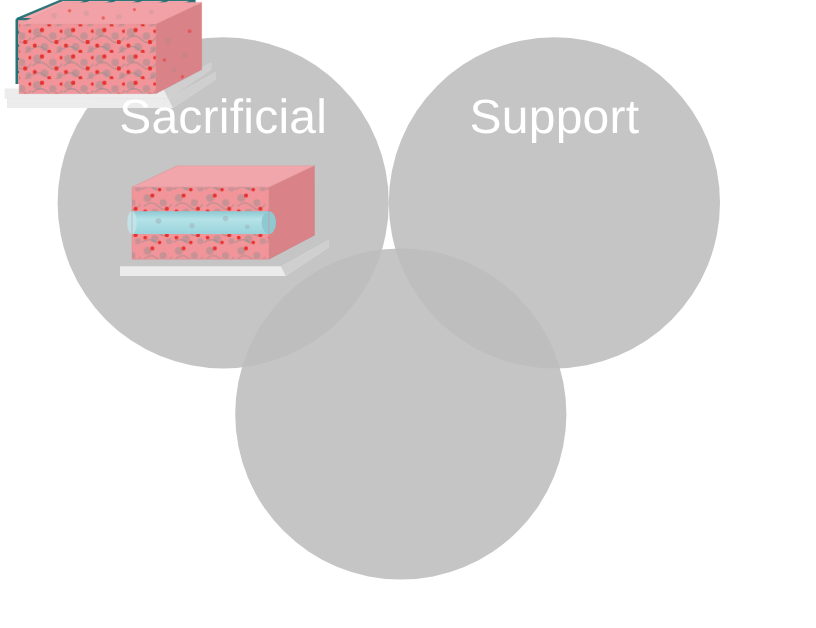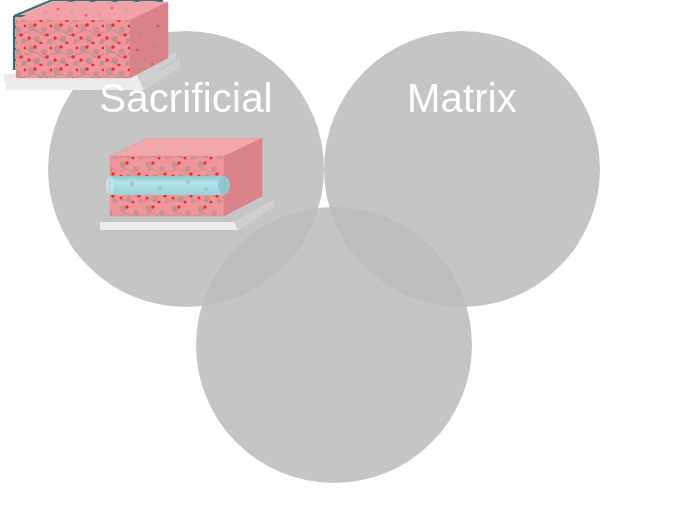--- a/index.html
+++ b/index.html
@@ -234,16 +234,16 @@
       </g>
 
       <path d="M16 20 L130 20 L168 2 L54 2 Z" fill="none" stroke="#e39b9f" stroke-width="0.8" opacity="0.55"></path>
       <path d="M16 20 L16 78 L130 78 L130 20" fill="none" stroke="#e08b90" stroke-width="0.8" opacity="0.5"></path>
       <path d="M130 78 L168 58 L168 2" fill="none" stroke="#cf7c81" stroke-width="0.8" opacity="0.5"></path>
     </svg>
   </div>
 
   <div id="label-sacrificial" class="venn-label">Sacrificial</div>
 
-  <div id="label-support" class="venn-label">Matrix</div>
+  <div id="label-support" class="venn-label">Support</div>
 
 
 </div>
 
 </body></html>

